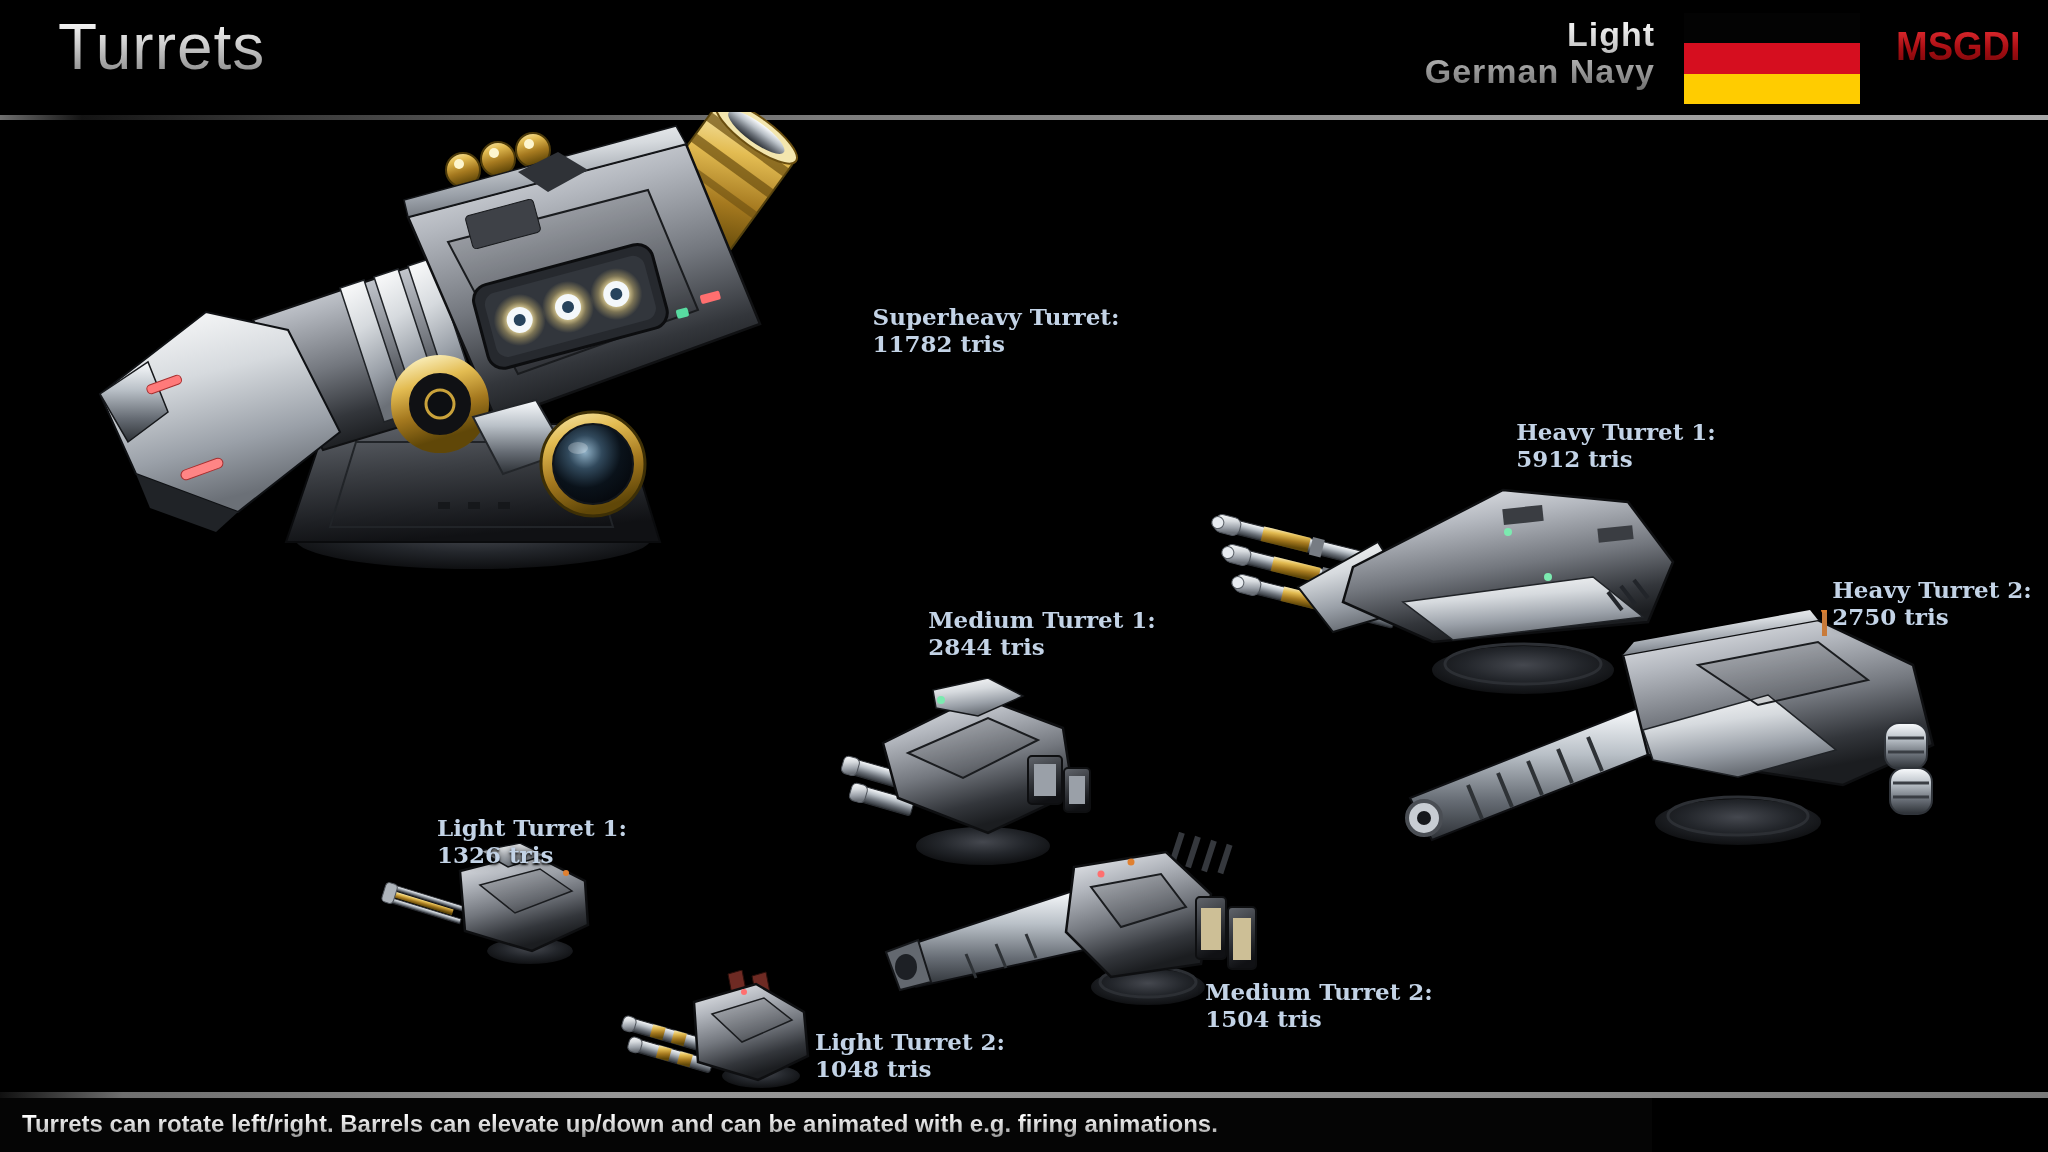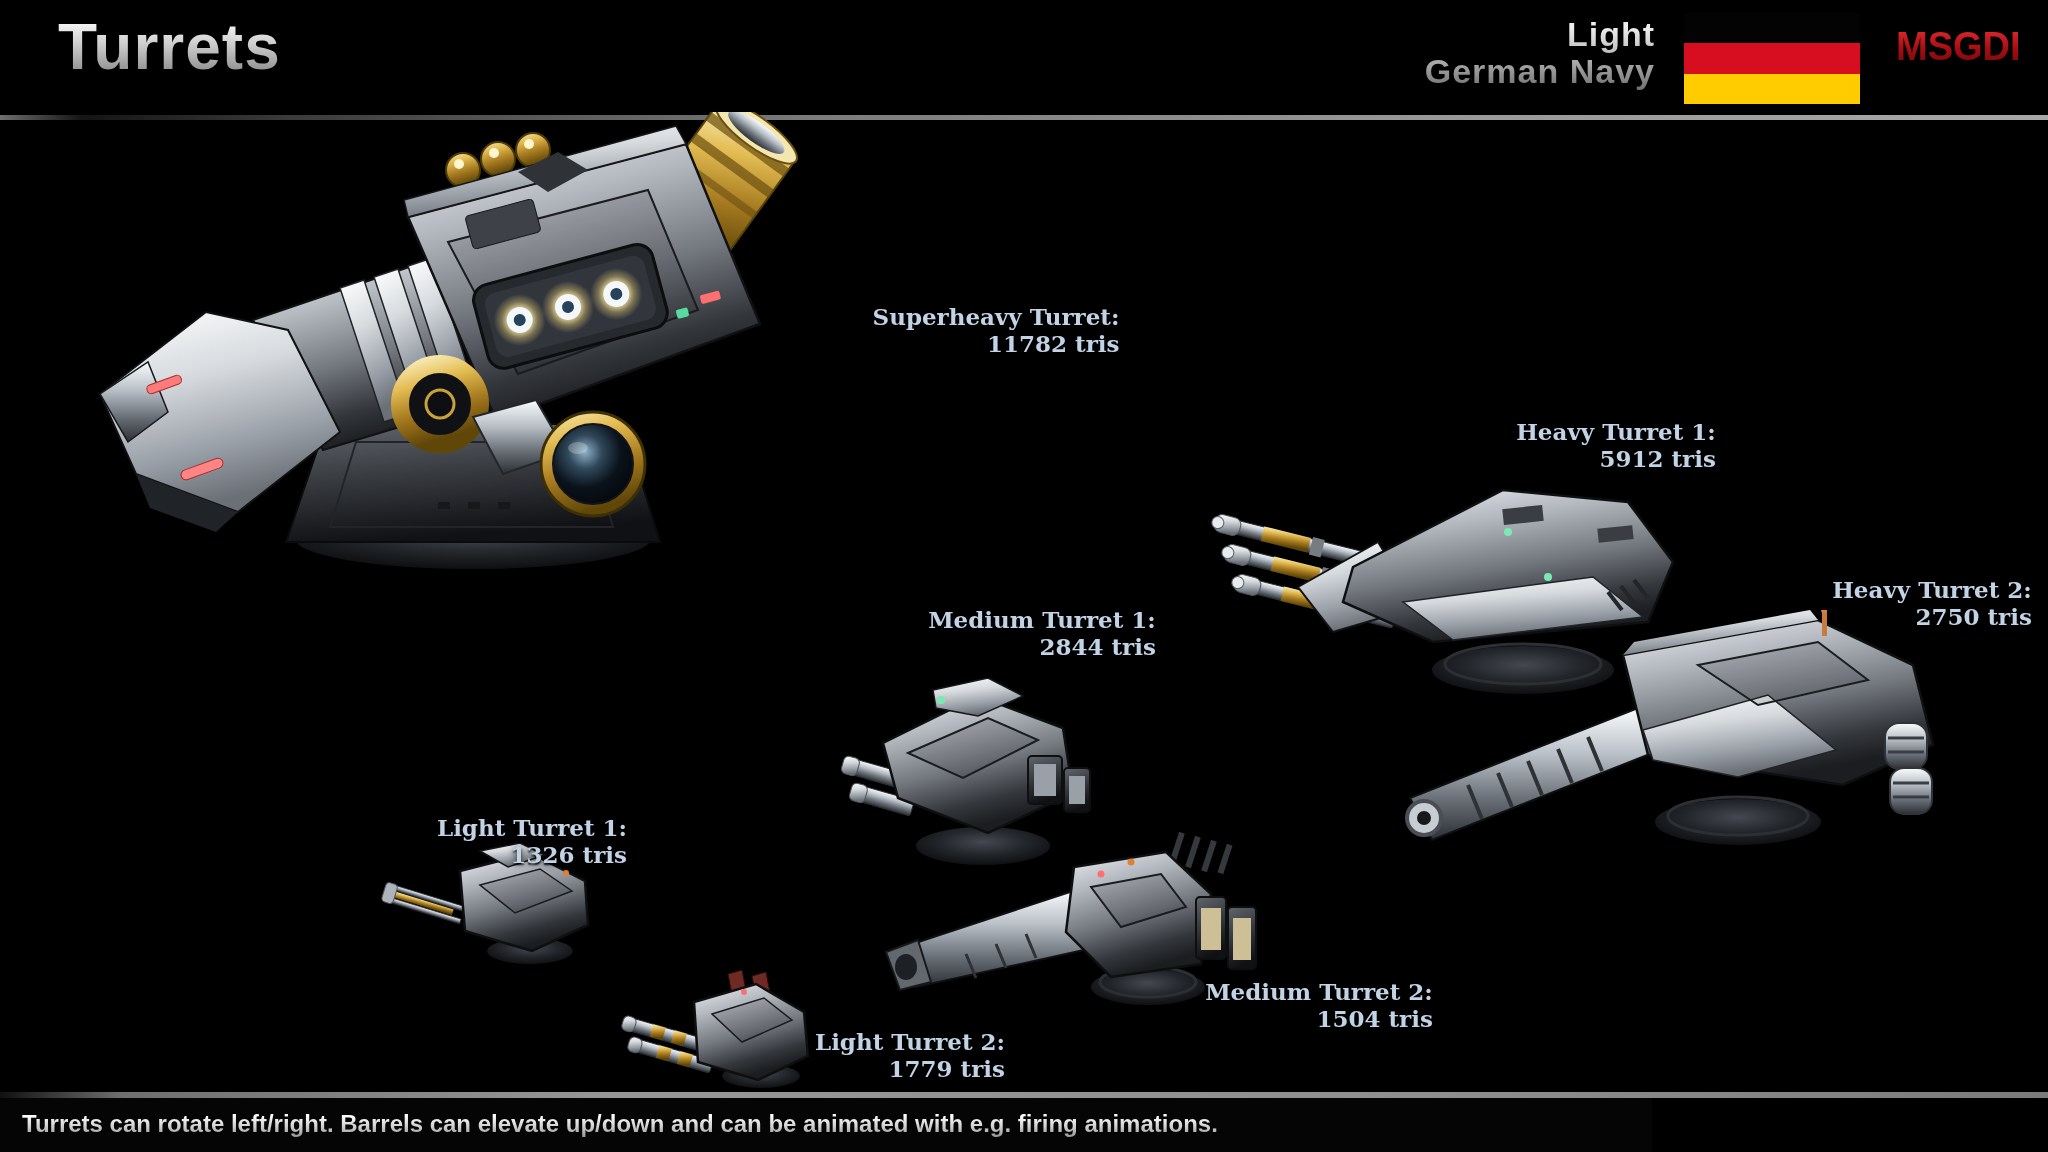--- a/index.html
+++ b/index.html
@@ -5,21 +5,21 @@
   html,body { margin:0; padding:0; background:#000; }
   #stage {
     position:relative; width:2048px; height:1152px;
     background:#000; overflow:hidden;
     font-family:"Liberation Sans", sans-serif;
   }
 
   
   .page-title {
     position:absolute; left:58px; top:10px;
-    font-size:64px; font-weight:bold; letter-spacing:1px;
+    font-size:64px; font-weight:normal; letter-spacing:1px;
     background:linear-gradient(#ffffff 10%, #cfcfcf 45%, #7e7e7e 95%);
     -webkit-background-clip:text; background-clip:text; color:transparent;
     text-shadow:none;
   }
   .brand {
     position:absolute; left:1390px; top:16px; width:265px;
     text-align:right; font-weight:bold; font-size:34px; line-height:37px;
     letter-spacing:1px;
     background:linear-gradient(#efefef 15%, #bdbdbd 50%, #6f6f6f 100%);
     -webkit-background-clip:text; background-clip:text; color:transparent;
@@ -48,21 +48,21 @@
   .footer-note {
     position:absolute; left:22px; top:12px;
     font-size:24px; font-weight:bold;
     background:linear-gradient(#ffffff 20%, #cfcfcf 60%, #8f8f8f 100%);
     -webkit-background-clip:text; background-clip:text; color:transparent;
   }
 
   
   .t-label {
     position:absolute; transform:translateX(-50%);
-    text-align:right; white-space:nowrap;
+    text-align:left; white-space:nowrap;
     font-family:"DejaVu Serif", serif; font-weight:bold;
     font-size:23px; line-height:27px; color:#c3d3e6;
     text-shadow:0 2px 2px rgba(0,0,0,0.95), 0 0 8px rgba(0,0,0,0.8);
   }
 
   .render { position:absolute; }
 </style>
 </head>
 <body>
 
@@ -350,21 +350,21 @@
   <div class="t-label" style="left:1319px; top:978px">
     <div>Medium Turret 2:</div>
     <div>1504 tris</div>
   </div>
   <div class="t-label" style="left:532px; top:814px">
     <div>Light Turret 1:</div>
     <div>1326 tris</div>
   </div>
   <div class="t-label" style="left:910px; top:1028px">
     <div>Light Turret 2:</div>
-    <div>1779 tris</div>
+    <div>1048 tris</div>
   </div>
 
   <div class="rule-bottom"></div>
   <div class="footer-bar">
     <div class="footer-note">Turrets can rotate left/right. Barrels can elevate up/down and can be animated with e.g. firing animations.</div>
   </div>
 
 </div>
 
 </body></html>

